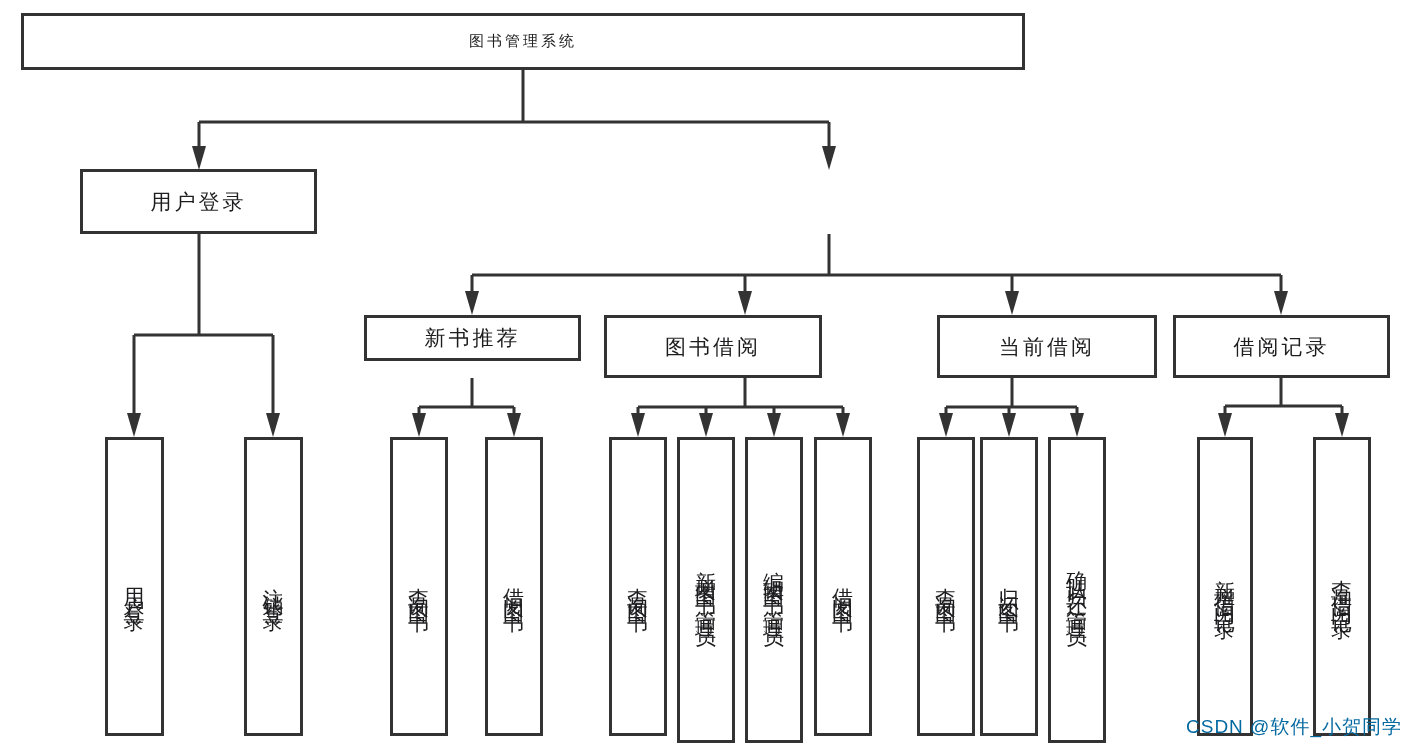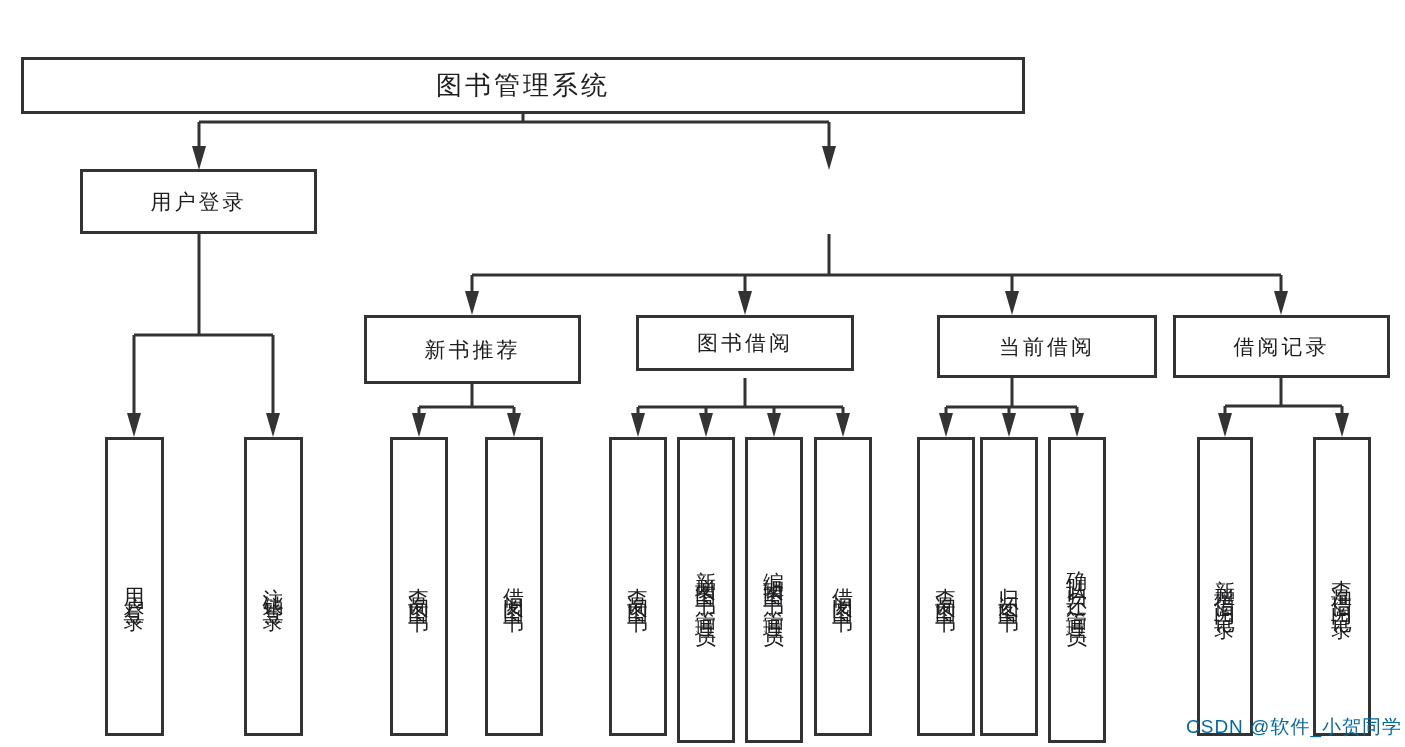--- a/index.html
+++ b/index.html
@@ -7,21 +7,21 @@
     position:relative;width:1405px;height:747px;background:#ffffff;
     font-family:"Liberation Sans","DejaVu Sans",sans-serif;color:#1d1d1f;overflow:hidden;
   }
   .connectors{position:absolute;left:0;top:0;width:1405px;height:747px;pointer-events:none;}
   .box{
     position:absolute;box-sizing:border-box;background:#ffffff;
     border:3px solid #333333;display:flex;align-items:center;justify-content:center;
     text-align:center;
   }
   .h{font-size:21px;letter-spacing:3px;white-space:nowrap;}
-  .root-box{font-size:26px;margin-top:44px;}
+  .root-box{font-size:15px;}
   .v .vtext{
     writing-mode:vertical-rl;text-orientation:mixed;
     font-size:21px;letter-spacing:8px;line-height:1;white-space:nowrap;
   }
   .watermark{
     position:absolute;left:1186px;top:714px;font-size:19px;letter-spacing:1px;
     color:#0369a1;white-space:nowrap;
   }
 </style>
 </head>
@@ -61,24 +61,24 @@
   </svg>
 
   <div class="box h root-box" style="left:21px;top:13px;width:1004px;height:57px">
     <span>图书管理系统</span>
   </div>
 
   <div class="box h" style="left:80px;top:169px;width:237px;height:65px">
     <span>用户登录</span>
   </div>
 
-  <div class="box h" style="left:364px;top:315px;width:217px;height:69px">
+  <div class="box h" style="left:364px;top:315px;width:217px;height:46px">
     <span>新书推荐</span>
   </div>
-  <div class="box h" style="left:636px;top:315px;width:218px;height:56px">
+  <div class="box h" style="left:604px;top:315px;width:218px;height:63px">
     <span>图书借阅</span>
   </div>
   <div class="box h" style="left:937px;top:315px;width:220px;height:63px">
     <span>当前借阅</span>
   </div>
   <div class="box h" style="left:1173px;top:315px;width:217px;height:63px">
     <span>借阅记录</span>
   </div>
 
   <div class="box v" style="left:105px;top:437px;width:59px;height:299px">

